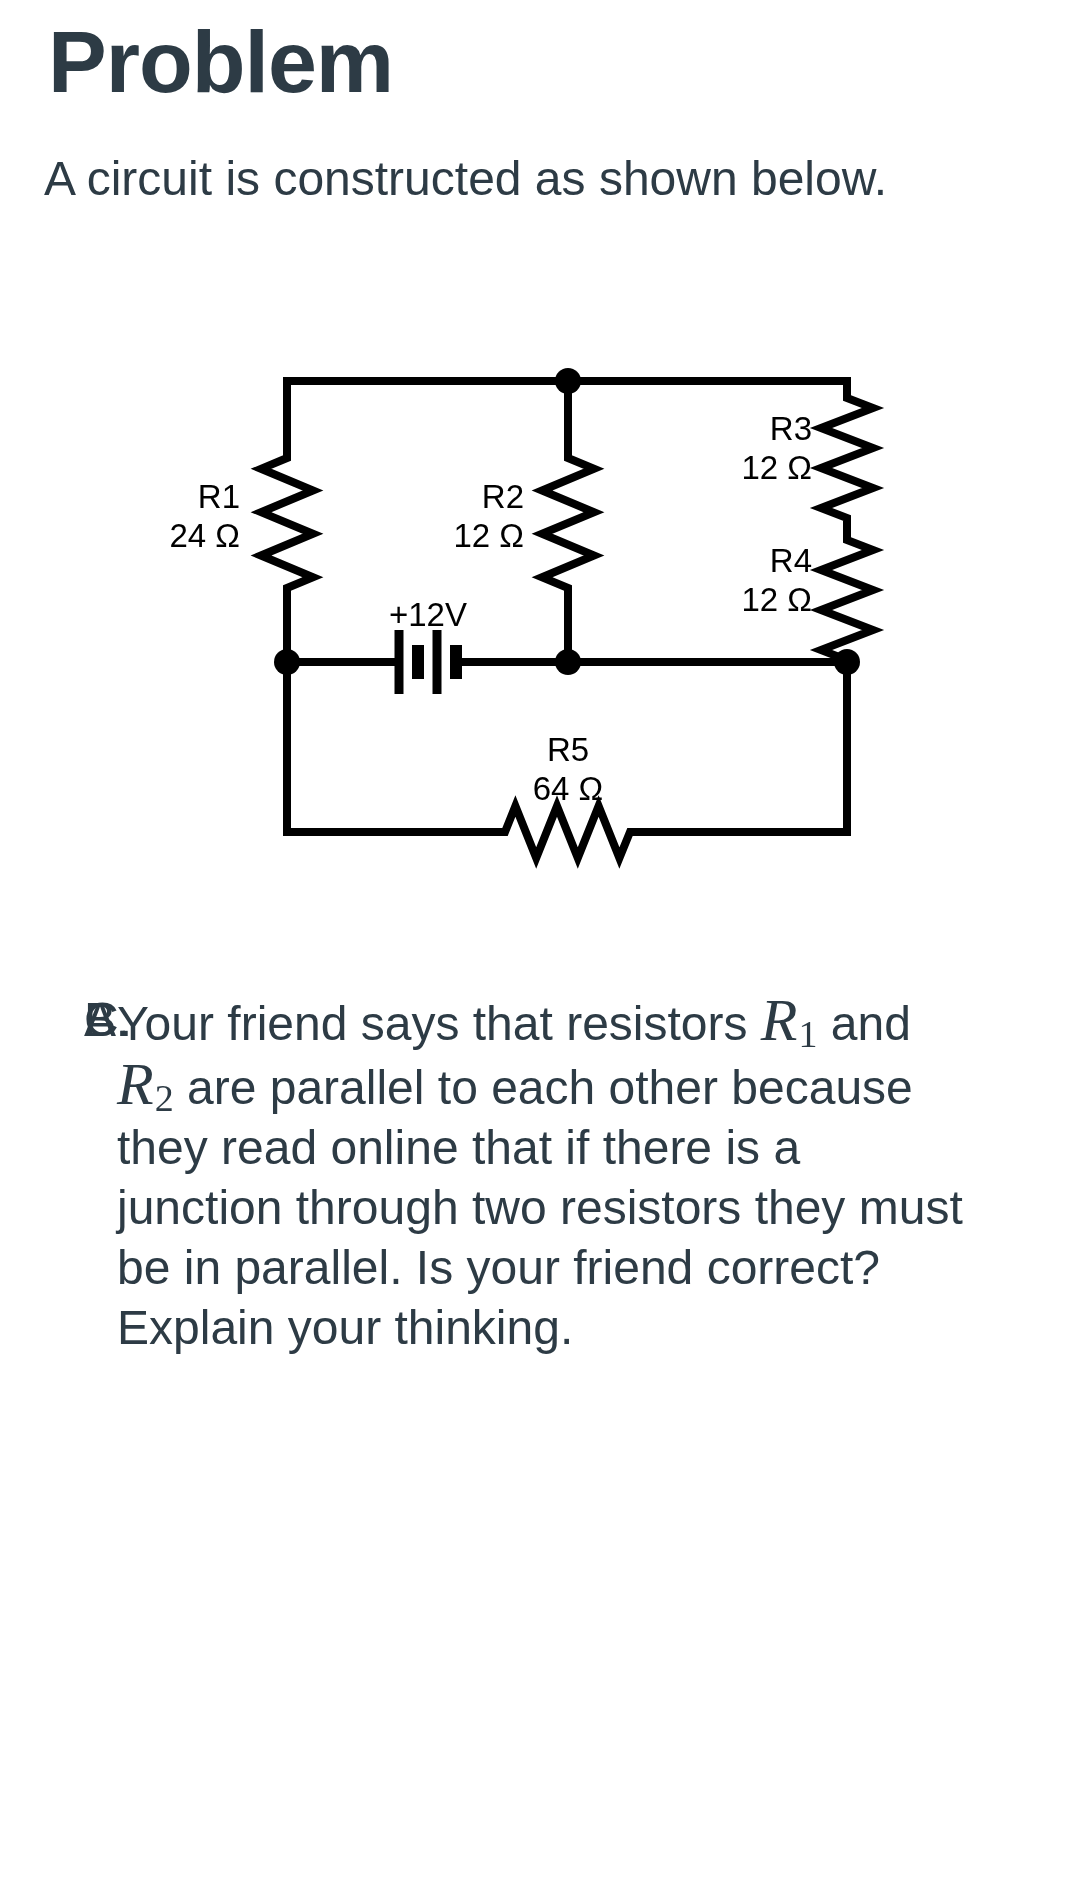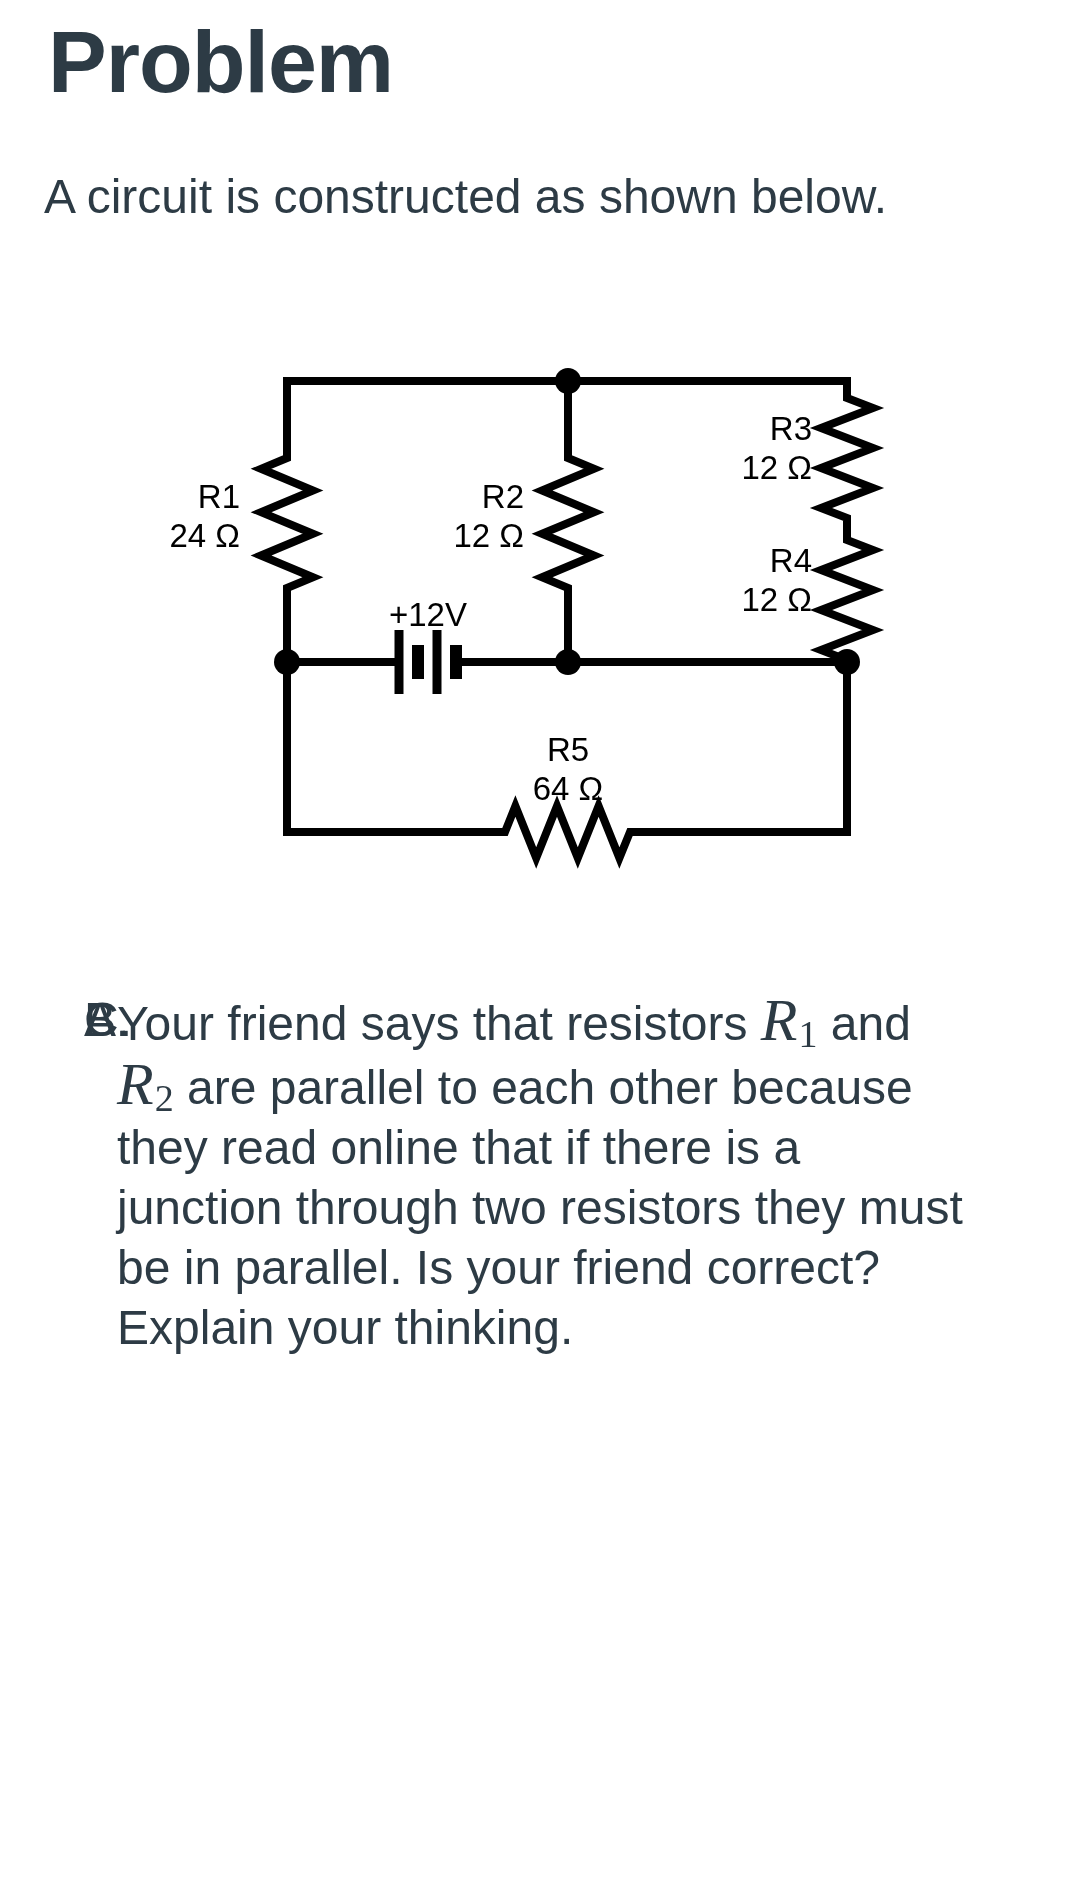--- a/index.html
+++ b/index.html
@@ -19,21 +19,21 @@
     margin:0;
     font-size:88px;
     line-height:1.05;
     font-weight:700;
     letter-spacing:-1px;
     color:#2d3b45;
   }
   .intro{
     position:absolute;
     left:44px;
-    top:168px;
+    top:150px;
     margin:0;
     font-size:48px;
     line-height:58px;
     color:#2d3b45;
   }
   .circuit-svg{
     position:absolute;
     left:0;
     top:300px;
     width:1079px;

